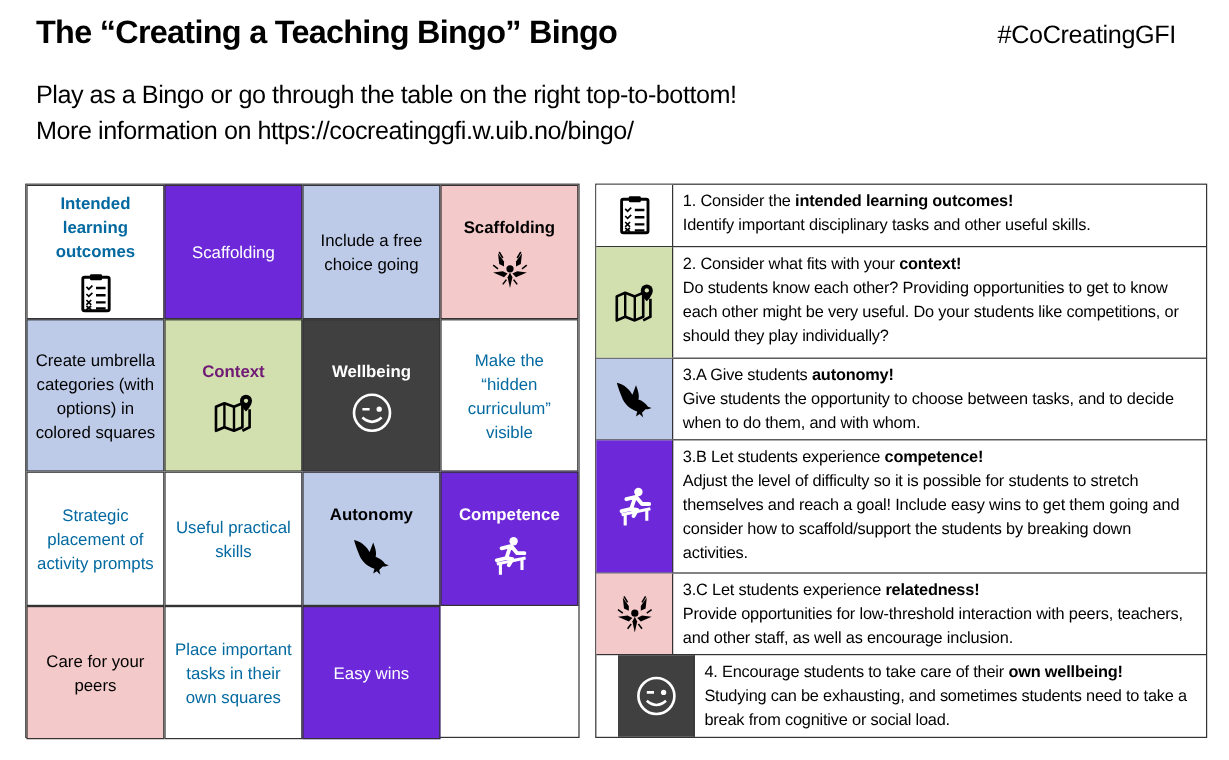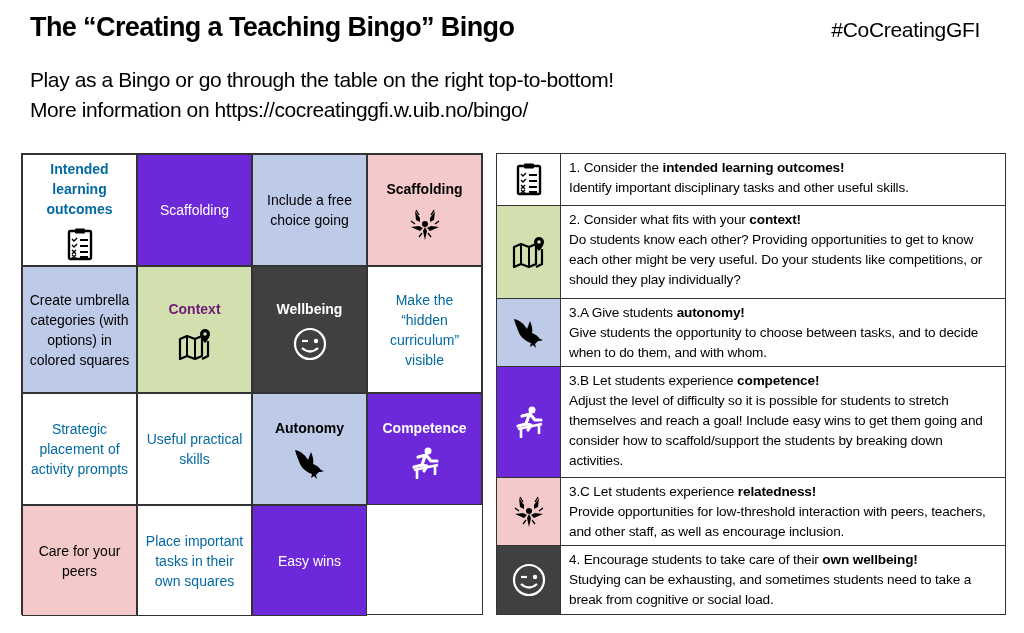--- a/index.html
+++ b/index.html
@@ -22,21 +22,21 @@
   .c-white { background:#ffffff; color:#0369a1; }
   .c-navy { background:#6d28d9; color:#fff; }
   .c-blue { background:#bdcbe9; color:#000; }
   .c-pink { background:#f4c9c9; color:#000; }
   .c-green { background:#d2e0b0; color:#701a75; }
   .c-brown { background:#404040; color:#fff; }
 
   .table { position:absolute; left:496px; top:153px; width:510px; height:462px;
            border:1.5px solid #333; box-sizing:border-box; display:flex; flex-direction:column; }
   .trow { display:flex; border-bottom:1.5px solid #333; box-sizing:border-box; }
-  .trow:last-child { border-bottom:none; }
+  .trow:last-child { border-bottom:none;margin-left:18px; }
   .ticon { width:63px; flex:none; border-right:1.5px solid #333; display:flex;
            align-items:center; justify-content:center; }
   .ticon svg { width:34px; height:34px; }
   .ttext { flex:1; padding:4px 8px; font-size:13.6px; line-height:20px; letter-spacing:-0.15px; }
   .ttext b { font-weight:bold; }
 </style>
 </head>
 <body>
 
 <div class="title">The “Creating a Teaching Bingo” Bingo</div>

